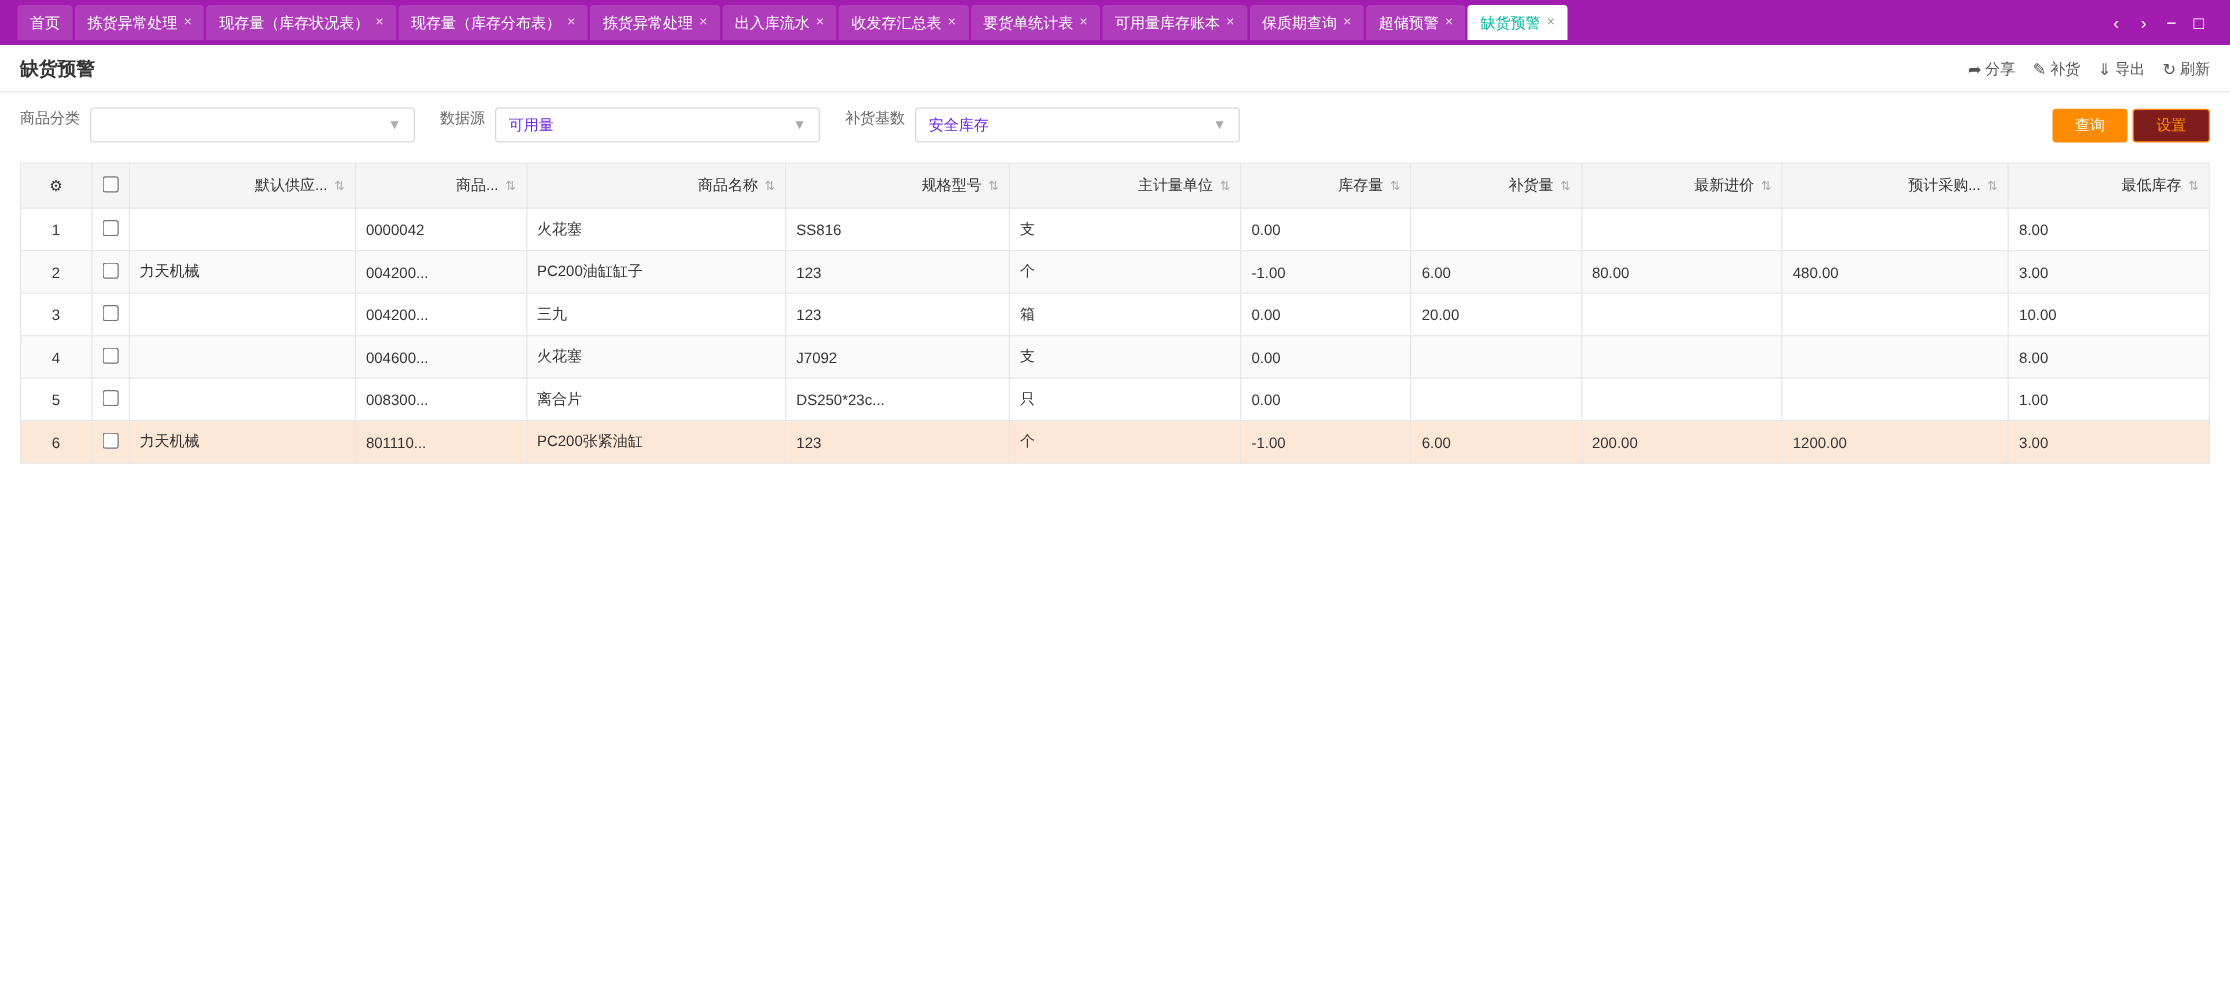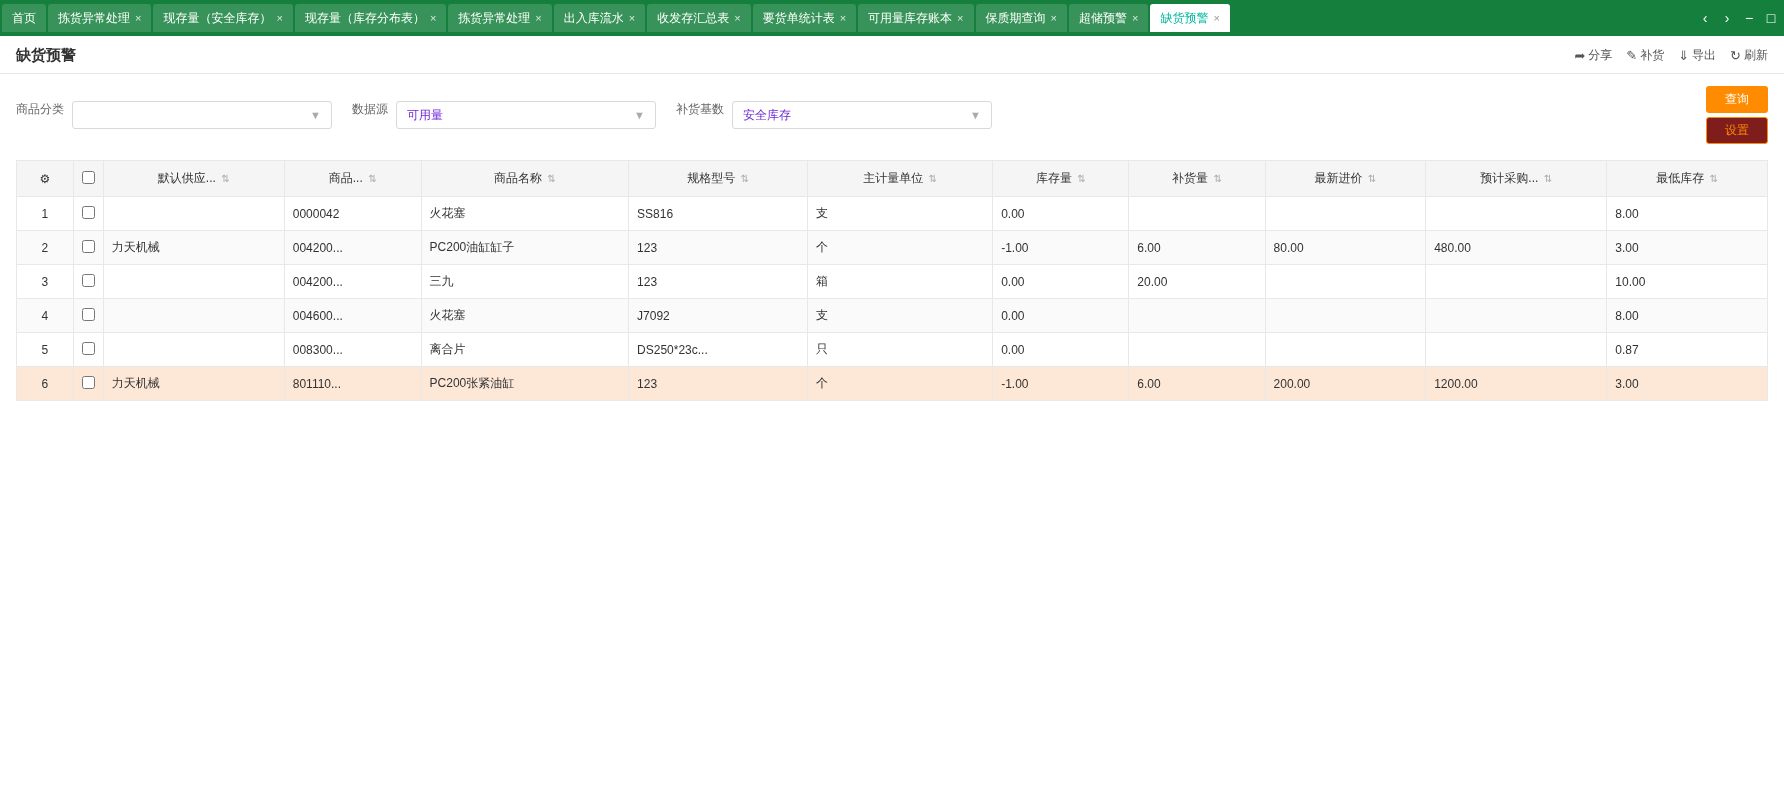--- a/index.html
+++ b/index.html
@@ -2,23 +2,23 @@
 <html><head>
   <meta charset="utf-8">
   <style>
     * { box-sizing: border-box; margin: 0; padding: 0; }
     body { font-family: 'Microsoft YaHei', Arial, sans-serif; font-size: 12px; background: #f5f5f5; color: #333; overflow: hidden; }
 
     
     .tab-bar {
       display: flex;
       align-items: center;
-      background: #15803d;
+      background: #a21caf;
       height: 36px;
-      padding: 0 2px;
+      padding: 0 14px;
       overflow: hidden;
     }
     .tab-item {
       display: flex;
       align-items: center;
       padding: 0 10px;
       height: 28px;
       background: rgba(255,255,255,0.15);
       color: #fff;
       border-radius: 3px 3px 0 0;
@@ -130,21 +130,21 @@
     }
     .filter-value {
       color: #6d28d9;
       font-size: 12px;
     }
 
     
     .filter-actions {
       margin-left: auto;
       display: flex;
-      flex-direction: column;
+      flex-direction: row;
       gap: 4px;
       padding-left: 46px;
     }
     .btn-query {
       background: #ff8c00;
       color: #fff;
       border: none;
       border-radius: 3px;
       padding: 5px 18px;
       cursor: pointer;
@@ -170,21 +170,21 @@
       border-collapse: collapse;
       font-size: 12px;
     }
     thead tr {
       background: #f5f5f5;
       height: 36px;
     }
     thead th {
       border: 1px solid #e8e8e8;
       padding: 6px 8px;
-      text-align: center;
+      text-align: right;
       font-weight: normal;
       color: #333;
       white-space: nowrap;
     }
     thead th.center { text-align: center; }
     tbody tr {
       height: 34px;
       background: #fff;
     }
     tbody tr:nth-child(even) {
@@ -206,21 +206,21 @@
 
 <div class="tab-bar">
   <div class="tab-item">
     <span>首页</span>
   </div>
   <div class="tab-item">
     <span>拣货异常处理</span>
     <span class="close-btn">×</span>
   </div>
   <div class="tab-item">
-    <span>现存量（安全库存）</span>
+    <span>现存量（库存状况表）</span>
     <span class="close-btn">×</span>
   </div>
   <div class="tab-item">
     <span>现存量（库存分布表）</span>
     <span class="close-btn">×</span>
   </div>
   <div class="tab-item">
     <span>拣货异常处理</span>
     <span class="close-btn">×</span>
   </div>
@@ -429,21 +429,21 @@
             <td class="center"><input type="checkbox" style=""></td>
             <td></td>
             <td>008300...</td>
             <td>离合片</td>
             <td>DS250*23c...</td>
             <td>只</td>
             <td class="right">0.00</td>
             <td class="right"></td>
             <td class="right"></td>
             <td class="right"></td>
-            <td class="right">0.87</td>
+            <td class="right">1.00</td>
           </tr>
           <tr style="background: rgb(253, 232, 216);">
             <td class="center">6</td>
             <td class="center"><input type="checkbox" style=""></td>
             <td>力天机械</td>
             <td>801110...</td>
             <td>PC200张紧油缸</td>
             <td>123</td>
             <td>个</td>
             <td class="right">-1.00</td>

